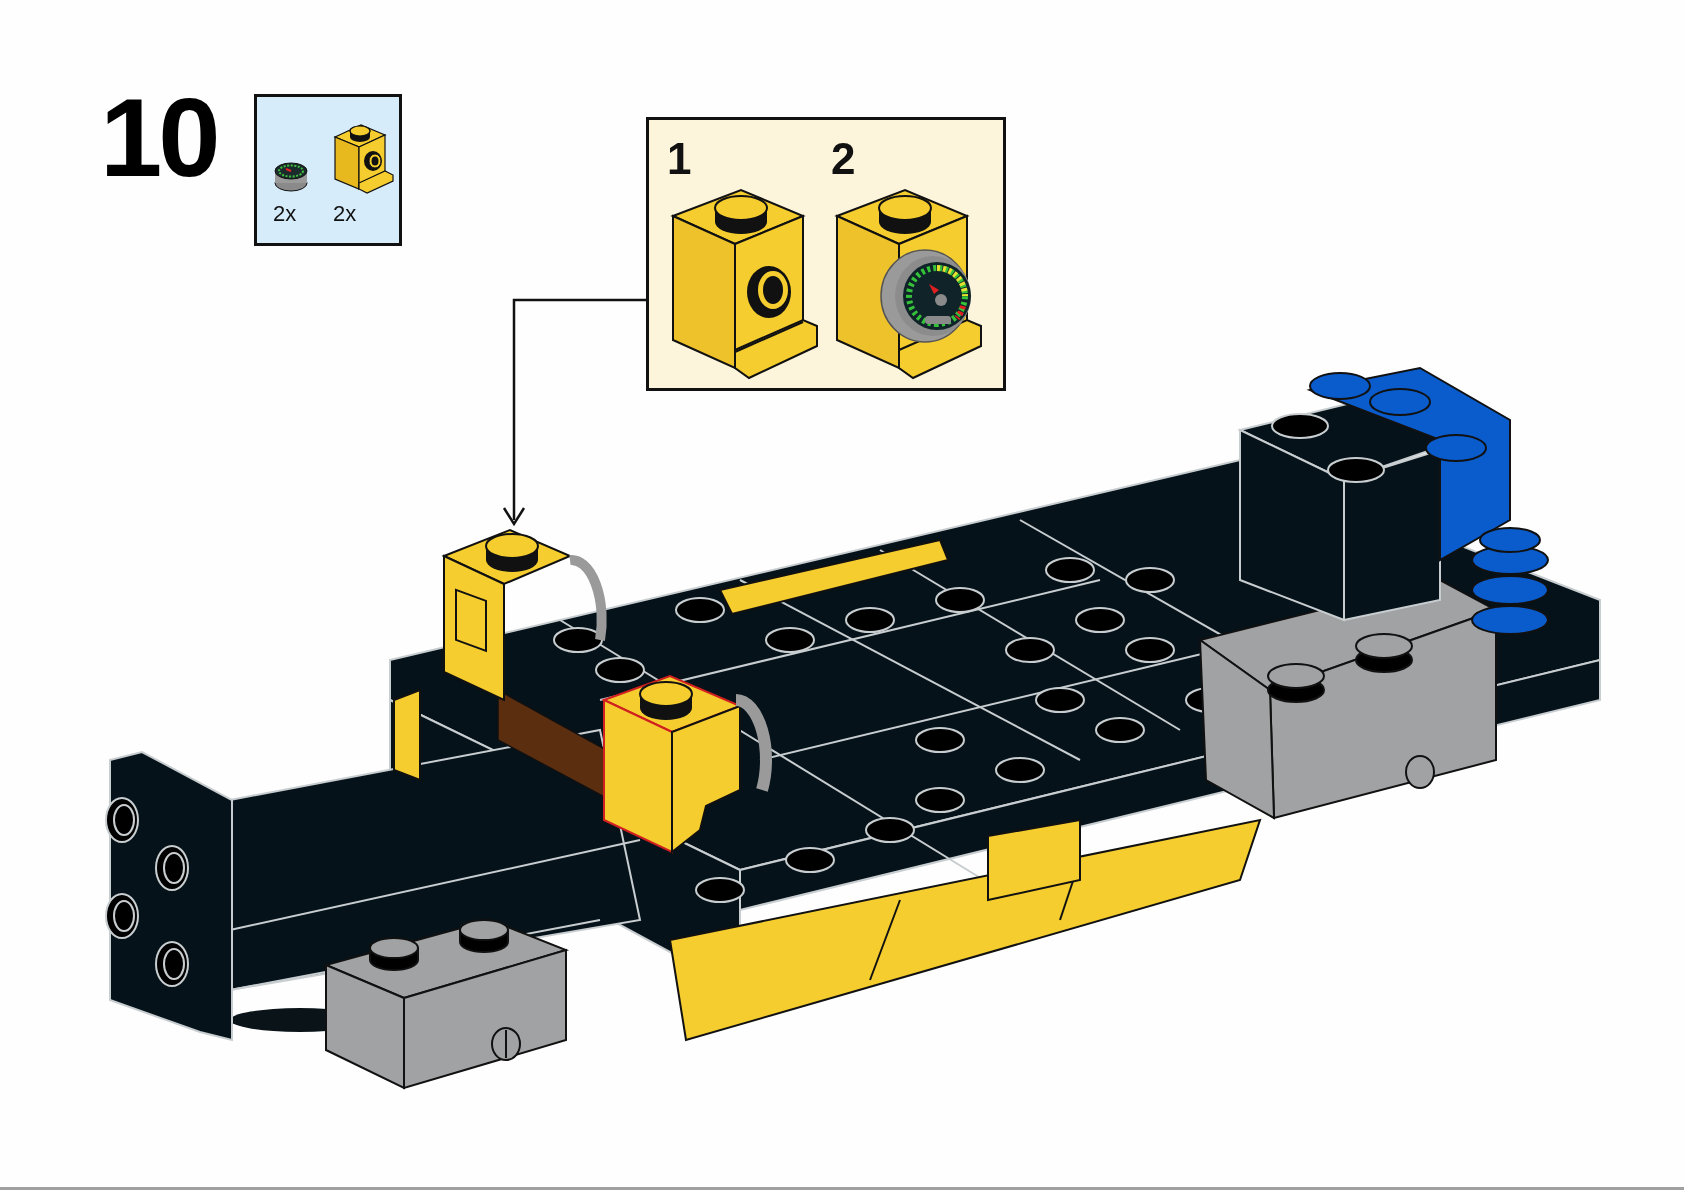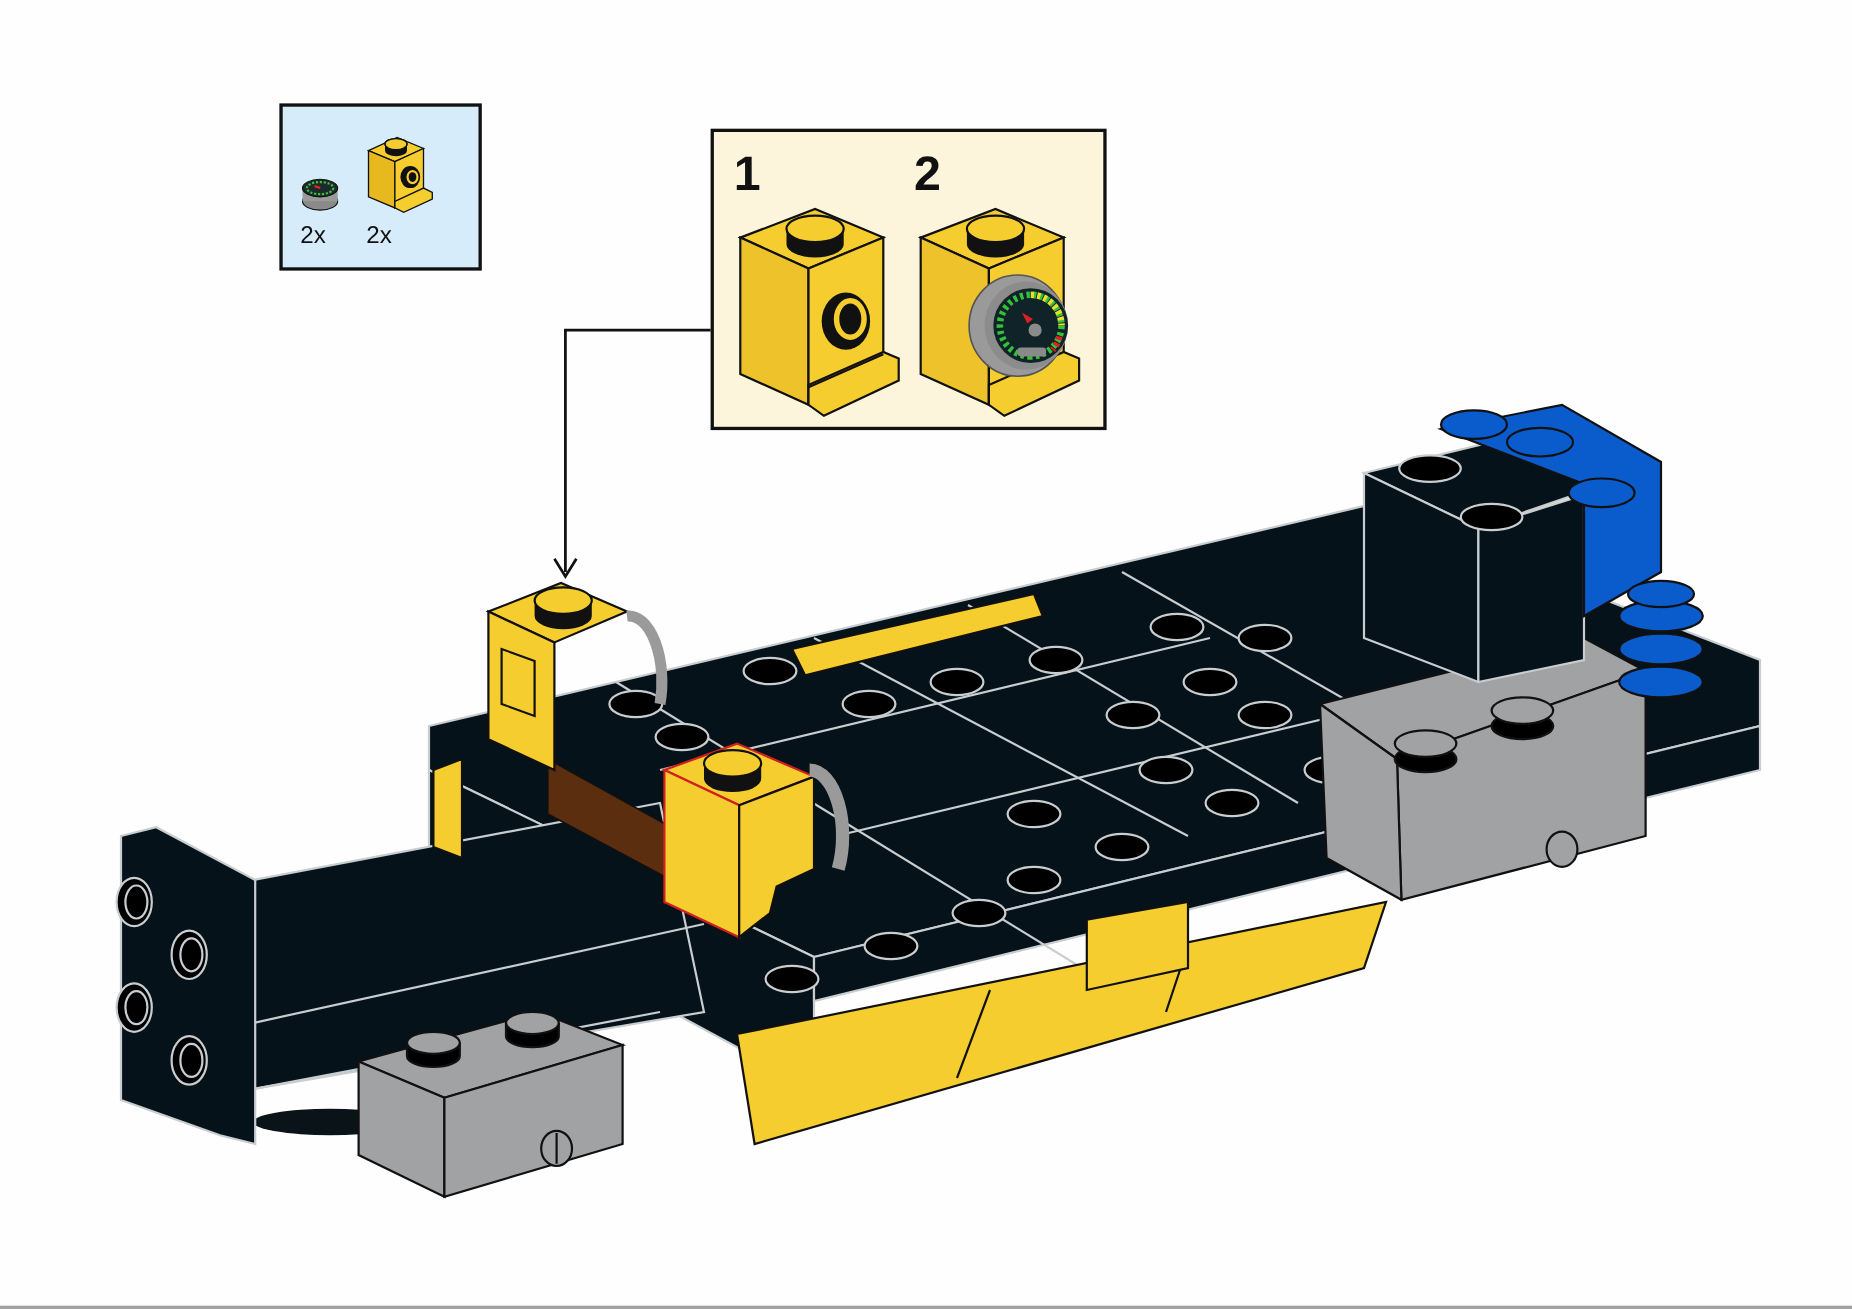--- a/index.html
+++ b/index.html
@@ -1,31 +1,32 @@
 <!DOCTYPE html>
 <html><head>
   <meta charset="utf-8">
   <style>
     html, body { margin: 0; padding: 0; background: #ffffff; }
     body { width: 1684px; height: 1190px; position: relative; overflow: hidden; font-family: "Liberation Sans", sans-serif; }
     .page { position: absolute; left: 0; top: 0; width: 1684px; height: 1190px; background: #fefefe; }
     .step-number { position: absolute; left: 100px; top: 82px; font-size: 112px; font-weight: bold; color: #000; letter-spacing: -4px; line-height: 1; font-family: "Liberation Sans", sans-serif; }
-    .parts-box { position: absolute; left: 254px; top: 94px; width: 184px; height: 152px; background: #d6ecfa; border: 3px solid #111; box-sizing: border-box; }
+    .parts-box { position: absolute; left: 254px; top: 94px; width: 148px; height: 152px; background: #d6ecfa; border: 3px solid #111; box-sizing: border-box; }
     .parts-qty { position: absolute; top: 104px; font-size: 22px; color: #111; font-family: "Liberation Sans", sans-serif; }
     .callout-box { position: absolute; left: 646px; top: 117px; width: 360px; height: 274px; background: #fdf4dc; border: 3px solid #111; box-sizing: border-box; }
     .callout-label { position: absolute; top: 14px; font-size: 44px; font-weight: bold; color: #111; font-family: "Liberation Sans", sans-serif; }
     .footer-line { position: absolute; left: 0; top: 1187px; width: 1684px; height: 3px; background: #a0a0a0; }
     svg { position: absolute; left: 0; top: 0; }
     .watermark { position: absolute; left: 36px; top: 430px; font-size: 272px; font-family: "Liberation Sans", sans-serif; color: rgba(255,255,255,0.72); -webkit-text-stroke: 1.5px #b5b5b5; letter-spacing: 2px; line-height: 1; white-space: nowrap; pointer-events: none; }
   </style>
 </head>
 <body>
 
 <div class="page">
 
+  <div class="step-number">10</div>
 
   <div class="parts-box">
     <svg width="156" height="152" viewBox="0 0 156 152">
 
       <g>
         <ellipse cx="34" cy="86" rx="16" ry="8" fill="#8a8a8a" stroke="#111" stroke-width="1"></ellipse>
         <rect x="18" y="74" width="32" height="12" fill="#9a9a9a"></rect>
         <ellipse cx="34" cy="74" rx="16" ry="8" fill="#1b2a2a" stroke="#111" stroke-width="1"></ellipse>
         <ellipse cx="34" cy="74" rx="12" ry="5.5" fill="none" stroke="#3fbf3f" stroke-width="2" stroke-dasharray="2 1.5"></ellipse>
         <line x1="34" y1="74" x2="29" y2="72" stroke="#e22" stroke-width="2"></line>

